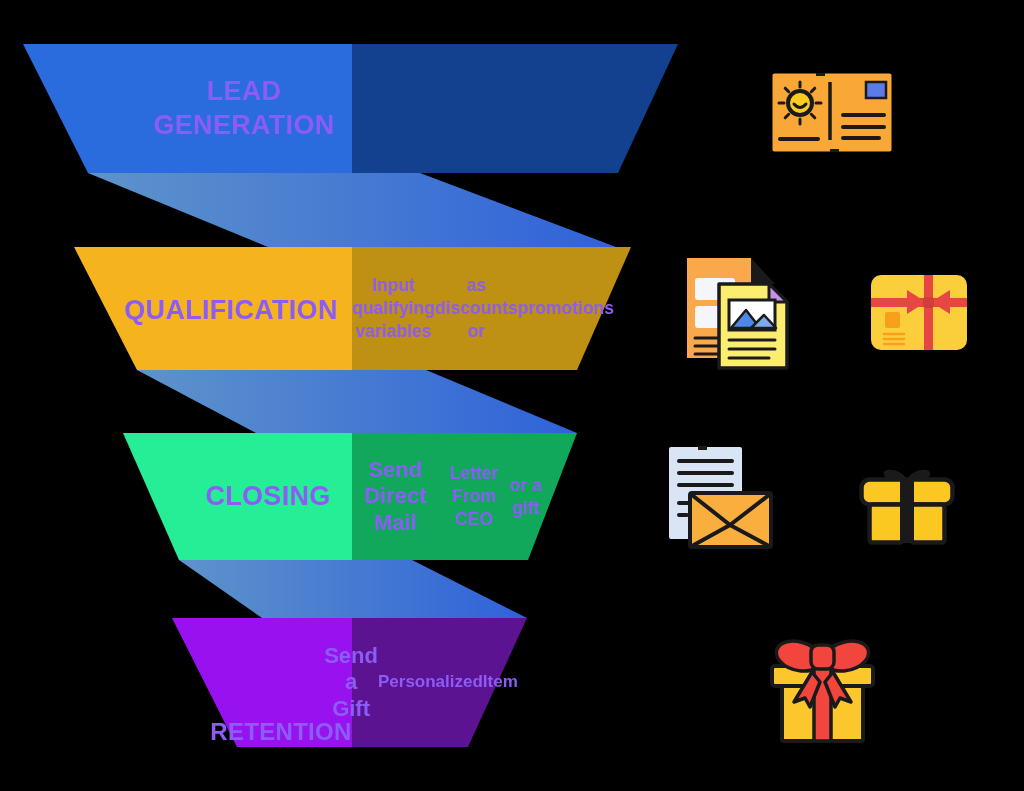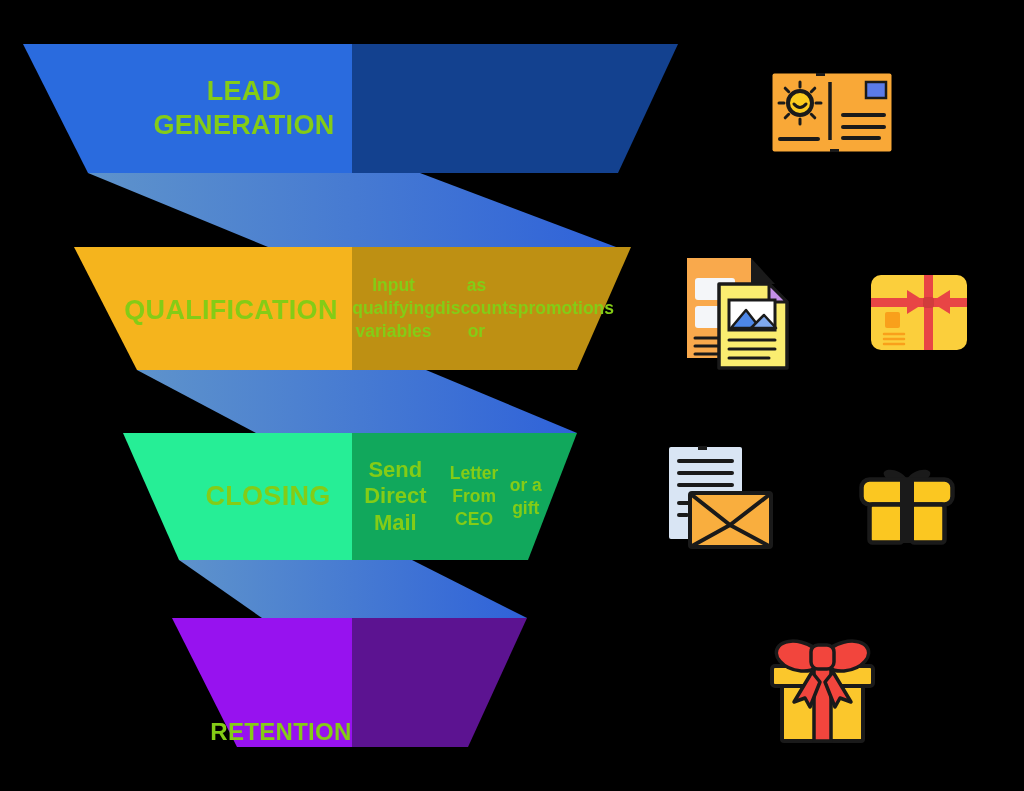--- a/index.html
+++ b/index.html
@@ -4,21 +4,21 @@
 <style>
   html,body{margin:0;padding:0;background:#000;}
   .canvas{
     position:relative;width:1024px;height:791px;background:#000000;overflow:hidden;
     font-family:"Liberation Sans",sans-serif;
   }
   .funnel-svg,.icon{position:absolute;}
   .funnel-svg{left:0;top:0;}
   .txt{
     position:absolute;display:flex;align-items:center;justify-content:center;
-    color:#84cc16;font-weight:700;text-align:center;line-height:1.25;
+    color:#8b5cf6;font-weight:700;text-align:center;line-height:1.25;
   }
   .stage-label{font-size:27px;letter-spacing:0.3px;}
   .stage-label.small{font-size:24px;}
   .desc-col{flex-direction:row;}
   .desc-big{font-size:25px;line-height:1.2;}
   .desc-mid{font-size:22px;line-height:1.2;}
   .desc-sm{font-size:17.5px;line-height:1.3;}
   .desc-sm2{font-size:17px;line-height:1.3;}
   .w215{max-width:215px;}
   .w250{max-width:250px;}
@@ -71,20 +71,25 @@
     <span>CLOSING</span>
   </div>
   <div class="txt desc-col" style="left:352px;top:433px;width:190px;height:127px;">
     <span class="desc-mid">Send Direct Mail</span>
     <span class="desc-sm">Letter From CEO</span>
     <span class="desc-sm">or a gift</span>
   </div>
 
   <div class="txt stage-label small" style="left:210px;top:618px;width:142px;height:129px;align-items:flex-end;">
     <span>RETENTION</span>
+  </div>
+  <div class="txt desc-col" style="left:352px;top:618px;width:138px;height:129px;">
+    <span class="desc-mid">Send a Gift</span>
+    <span class="desc-sm2">Personalized</span>
+    <span class="desc-sm2">Item</span>
   </div>
 
   <svg class="icon" style="left:772px;top:73px;" width="120" height="79" viewBox="0 0 120 79">
     <rect x="0.5" y="0.5" width="119" height="78" rx="2" fill="#F9A837"></rect>
     <rect x="44" y="0" width="9" height="3" fill="#1A1A1A"></rect>
     <rect x="58" y="76" width="9" height="3" fill="#1A1A1A"></rect>
     <g stroke="#1A1A1A" stroke-width="3" stroke-linecap="round">
       <line x1="28" y1="9" x2="28" y2="14"></line>
         <line x1="28" y1="46" x2="28" y2="51"></line>
       <line x1="7" y1="30" x2="12" y2="30"></line>

